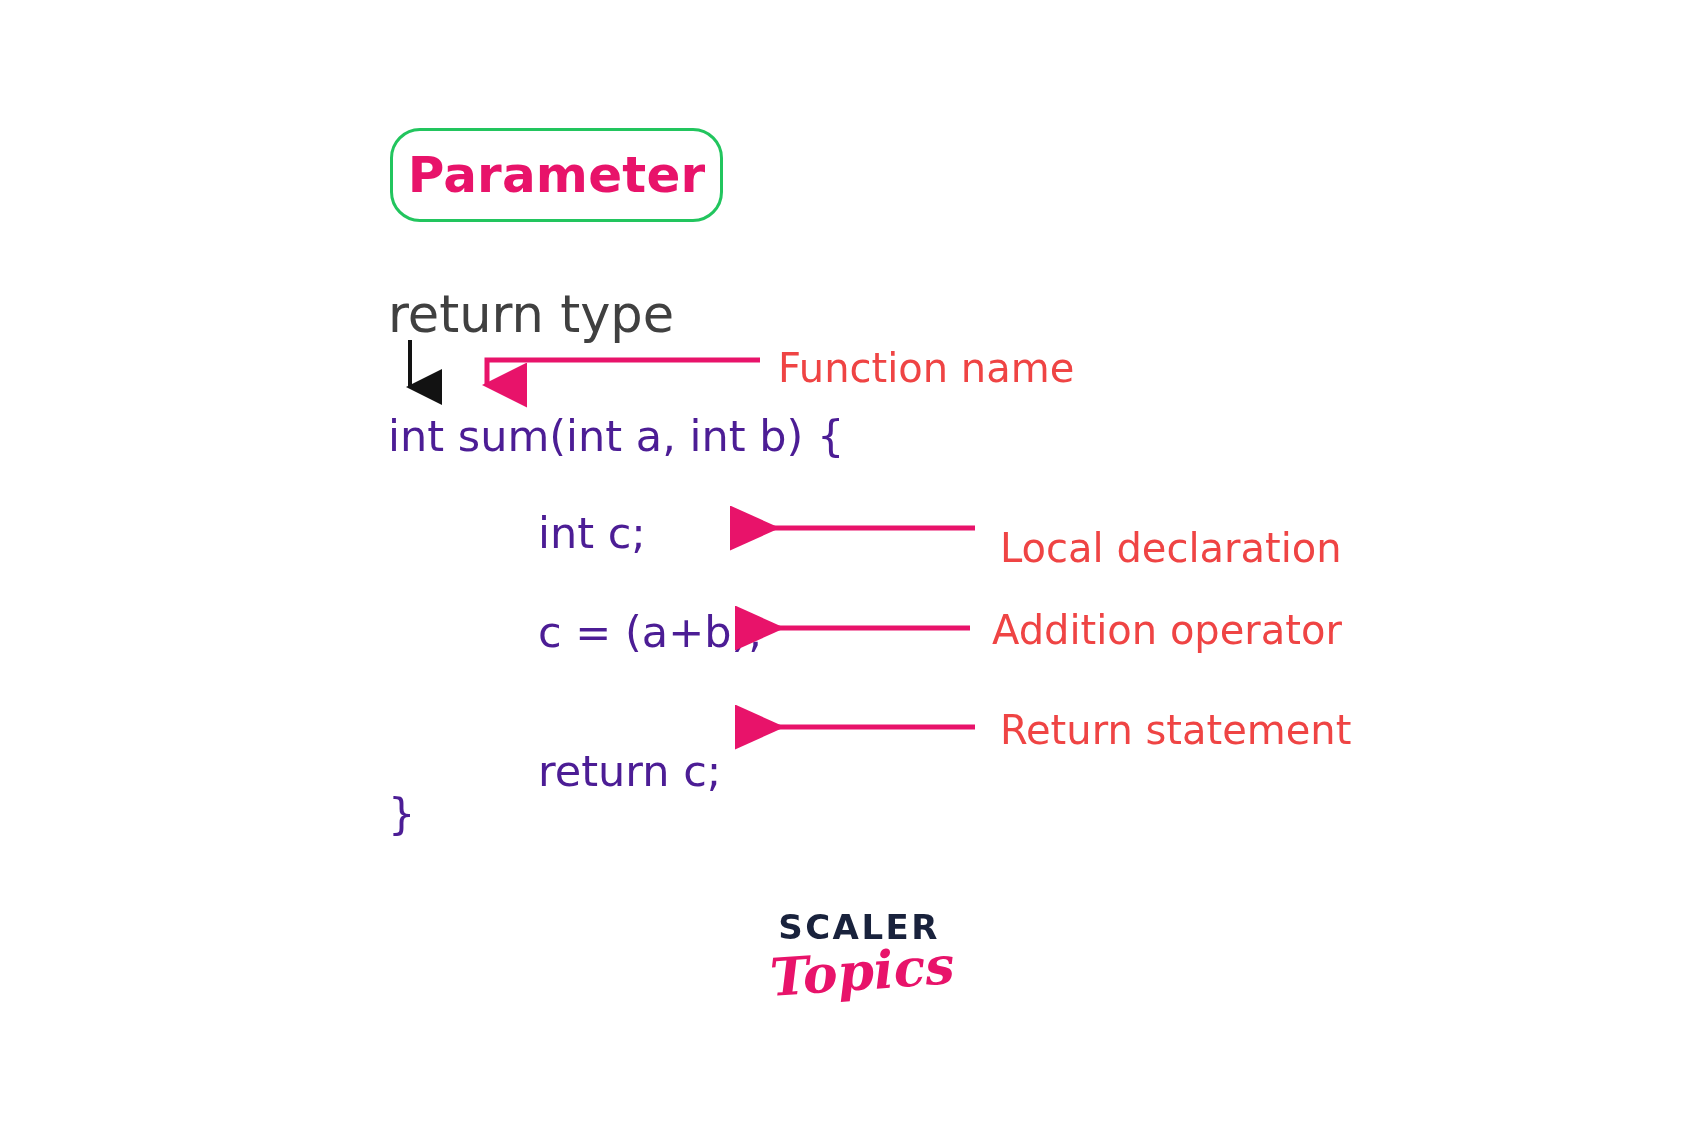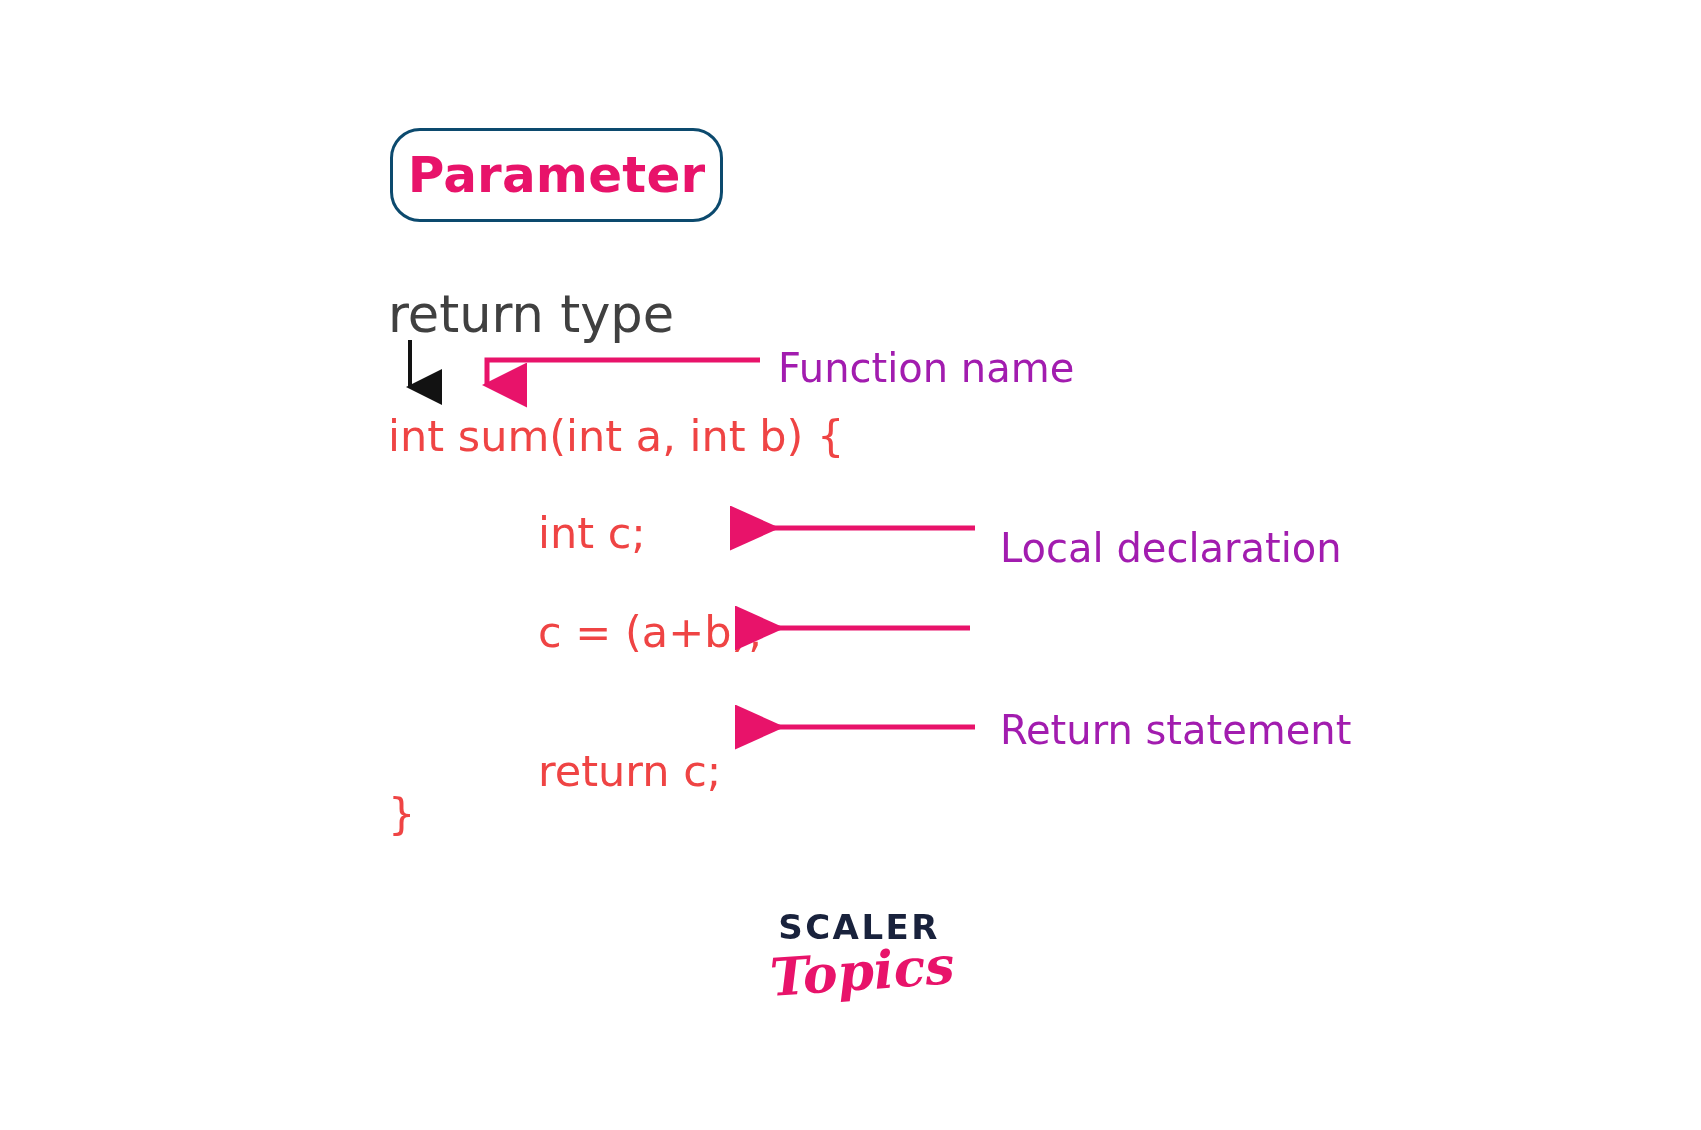--- a/index.html
+++ b/index.html
@@ -22,41 +22,41 @@
     height: 1130px;
   }
 
   
   .param-pill {
     position: absolute;
     left: 390px;
     top: 128px;
     width: 333px;
     height: 94px;
-    border: 3px solid #0c4a6e;
+    border: 3px solid #22c55e;
     border-radius: 30px;
     box-sizing: border-box;
     display: flex;
     align-items: center;
     justify-content: center;
     background: #ffffff;
   }
   .param-pill-text {
     color: #E8136A;
     font-size: 50px;
     font-weight: 700;
     letter-spacing: 0.2px;
     line-height: 1;
     white-space: nowrap;
   }
 
   
   .code-line {
     position: absolute;
-    color: #ef4444;
+    color: #4c1d95;
     font-size: 43px;
     font-weight: 400;
     line-height: 1;
     white-space: pre;
   }
   .code-return-type {
     position: absolute;
     left: 388px;
     top: 289px;
     color: #404040;
@@ -66,21 +66,21 @@
   }
   .line-signature { left: 388px; top: 415px; }
   .line-decl      { left: 538px; top: 512px; }
   .line-assign    { left: 538px; top: 611px; }
   .line-return    { left: 538px; top: 710px; margin-top: 40px; }
   .line-close     { left: 388px; top: 793px; }
 
   
   .anno-label {
     position: absolute;
-    color: #a21caf;
+    color: #ef4444;
     font-size: 40px;
     font-weight: 400;
     line-height: 1;
     white-space: nowrap;
   }
   .anno-fn-name  { left: 778px; top: 348px; }
   .anno-local    { left: 1000px; top: 512px; margin-top: 16px; }
   .anno-add      { left: 992px; top: 610px; }
   .anno-ret      { left: 1000px; top: 710px; }
 
@@ -149,20 +149,21 @@
   <div class="code-line line-assign">c = (a+b);</div>
 
   <div class="code-line line-return">return c;</div>
 
   <div class="code-line line-close">}</div>
 
   <div class="anno-label anno-fn-name">Function name</div>
 
   <div class="anno-label anno-local">Local declaration</div>
 
+  <div class="anno-label anno-add">Addition operator</div>
 
   <div class="anno-label anno-ret">Return statement</div>
 
   <svg class="overlay" viewBox="0 0 1701 1130">
     <defs>
       <marker id="head-black-down" markerWidth="9" markerHeight="9" refX="4.5" refY="8" orient="auto" markerUnits="strokeWidth">
         <path d="M0,0 L9,0 L4.5,9 Z" fill="#121212"></path>
       </marker>
       <marker id="head-pink-down" markerWidth="9" markerHeight="9" refX="4.5" refY="8" orient="auto" markerUnits="strokeWidth">
         <path d="M0,0 L9,0 L4.5,9 Z" fill="#E8136A"></path>

